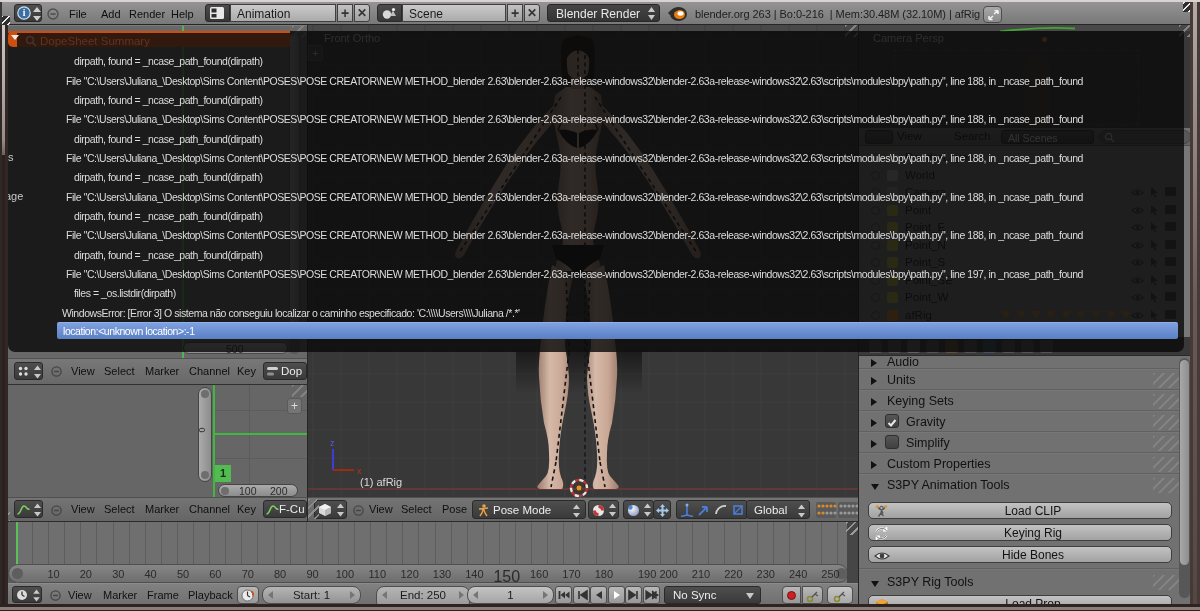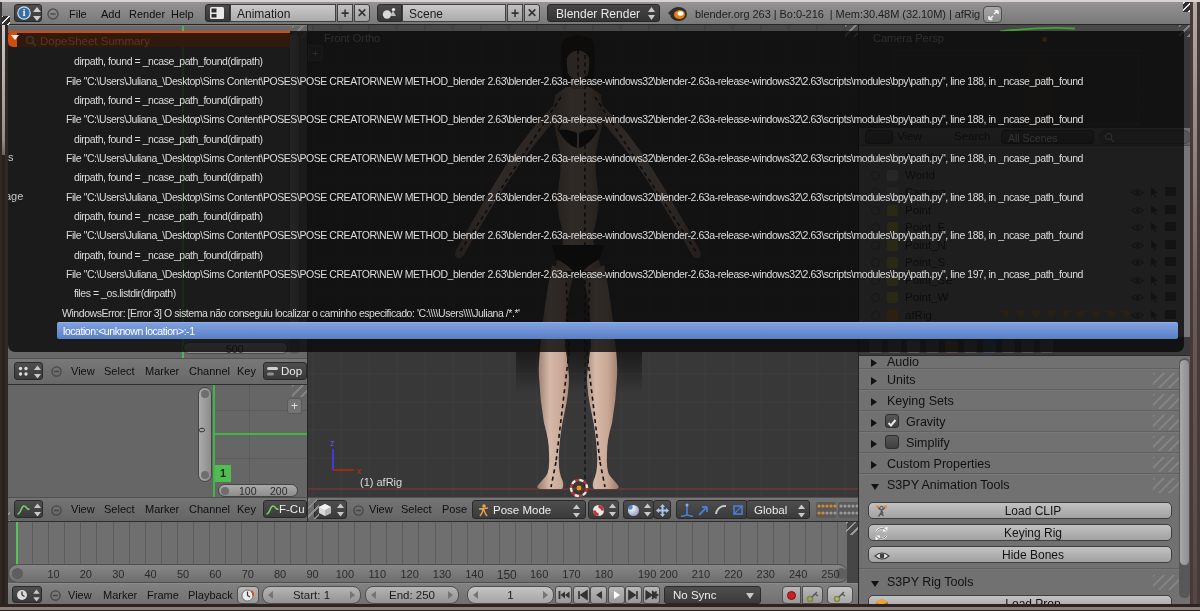--- a/index.html
+++ b/index.html
@@ -495,21 +495,21 @@
         <div class="abs" style="left: 163px; top: 46px; width: 40px; text-align: center; font-size: 11px; color: rgb(43, 43, 43);">50</div>
         <div class="abs" style="left: 195.375px; top: 46px; width: 40px; text-align: center; font-size: 11px; color: rgb(43, 43, 43);">60</div>
         <div class="abs" style="left: 227.75px; top: 46px; width: 40px; text-align: center; font-size: 11px; color: rgb(43, 43, 43);">70</div>
         <div class="abs" style="left: 260.125px; top: 46px; width: 40px; text-align: center; font-size: 11px; color: rgb(43, 43, 43);">80</div>
         <div class="abs" style="left: 292.5px; top: 46px; width: 40px; text-align: center; font-size: 11px; color: rgb(43, 43, 43);">90</div>
         <div class="abs" style="left: 324.875px; top: 46px; width: 40px; text-align: center; font-size: 11px; color: rgb(43, 43, 43);">100</div>
         <div class="abs" style="left: 357.25px; top: 46px; width: 40px; text-align: center; font-size: 11px; color: rgb(43, 43, 43);">110</div>
         <div class="abs" style="left: 389.625px; top: 46px; width: 40px; text-align: center; font-size: 11px; color: rgb(43, 43, 43);">120</div>
         <div class="abs" style="left: 422px; top: 46px; width: 40px; text-align: center; font-size: 11px; color: rgb(43, 43, 43);">130</div>
         <div class="abs" style="left: 454.375px; top: 46px; width: 40px; text-align: center; font-size: 11px; color: rgb(43, 43, 43);">140</div>
-        <div class="abs" style="left: 486.75px; top: 46px; width: 40px; text-align: center; font-size: 12px; color: rgb(43, 43, 43);">150</div>
+        <div class="abs" style="left: 486.75px; top: 46px; width: 40px; text-align: center; font-size: 16px; color: rgb(43, 43, 43);">150</div>
         <div class="abs" style="left: 519.125px; top: 46px; width: 40px; text-align: center; font-size: 11px; color: rgb(43, 43, 43);">160</div>
         <div class="abs" style="left: 551.5px; top: 46px; width: 40px; text-align: center; font-size: 11px; color: rgb(43, 43, 43);">170</div>
         <div class="abs" style="left: 583.875px; top: 46px; width: 40px; text-align: center; font-size: 11px; color: rgb(43, 43, 43);">180</div>
         <div class="abs" style="left: 616.25px; top: 46px; width: 40px; text-align: right; font-size: 11px; color: rgb(43, 43, 43);">190</div>
         <div class="abs" style="left: 648.625px; top: 46px; width: 40px; text-align: center; font-size: 11px; color: rgb(43, 43, 43);">200</div>
         <div class="abs" style="left: 681px; top: 46px; width: 40px; text-align: center; font-size: 11px; color: rgb(43, 43, 43);">210</div>
         <div class="abs" style="left: 713.375px; top: 46px; width: 40px; text-align: center; font-size: 11px; color: rgb(43, 43, 43);">220</div>
         <div class="abs" style="left: 745.75px; top: 46px; width: 40px; text-align: center; font-size: 11px; color: rgb(43, 43, 43);">230</div>
         <div class="abs" style="left: 778.125px; top: 46px; width: 40px; text-align: center; font-size: 11px; color: rgb(43, 43, 43);">240</div>
         <div class="abs" style="left: 810.5px; top: 46px; width: 40px; text-align: center; font-size: 11px; color: rgb(43, 43, 43);">250</div>
@@ -545,21 +545,21 @@
           <path d="M10.5 2 A 5.5 5.5 0 0 1 12 6.5" stroke="#cc4e10" stroke-width="1.8" fill="none"></path>
         </svg>
   </div>
 
   <div class="abs pill" style="left:262px;top:2px;width:99px;height:18px;">
     <div class="abs" style="left:0;right:0;top:2px;text-align:center;font-size:11.5px;color:#1c1c1c;">Start: 1</div>
     <div class="abs" style="left:5px;top:4px;width:0;height:0;border-top:4px solid transparent;border-bottom:4px solid transparent;border-right:5px solid #757575;"></div>
     <div class="abs" style="right:5px;top:4px;width:0;height:0;border-top:4px solid transparent;border-bottom:4px solid transparent;border-left:5px solid #757575;"></div>
   </div>
 
-  <div class="abs pill" style="left:365px;top:2px;width:94px;height:18px;">
+  <div class="abs pill" style="left:376px;top:2px;width:94px;height:24px;">
     <div class="abs" style="left:0;right:0;top:2px;text-align:center;font-size:11.5px;color:#1c1c1c;">End: 250</div>
     <div class="abs" style="left:5px;top:4px;width:0;height:0;border-top:4px solid transparent;border-bottom:4px solid transparent;border-right:5px solid #757575;"></div>
     <div class="abs" style="right:5px;top:4px;width:0;height:0;border-top:4px solid transparent;border-bottom:4px solid transparent;border-left:5px solid #757575;"></div>
   </div>
 
   <div class="abs" style="left:467px;top:2px;width:87px;height:18px;border-radius:8px;background:linear-gradient(#c4c4c4,#a5a5a5);border:1px solid #4e4e4e;">
     <div class="abs" style="left:0;right:0;top:2px;text-align:center;font-size:11.5px;color:#1c1c1c;">1</div>
     <div class="abs" style="left:5px;top:4px;width:0;height:0;border-top:4px solid transparent;border-bottom:4px solid transparent;border-right:5px solid #757575;"></div>
     <div class="abs" style="right:5px;top:4px;width:0;height:0;border-top:4px solid transparent;border-bottom:4px solid transparent;border-left:5px solid #757575;"></div>
   </div>

